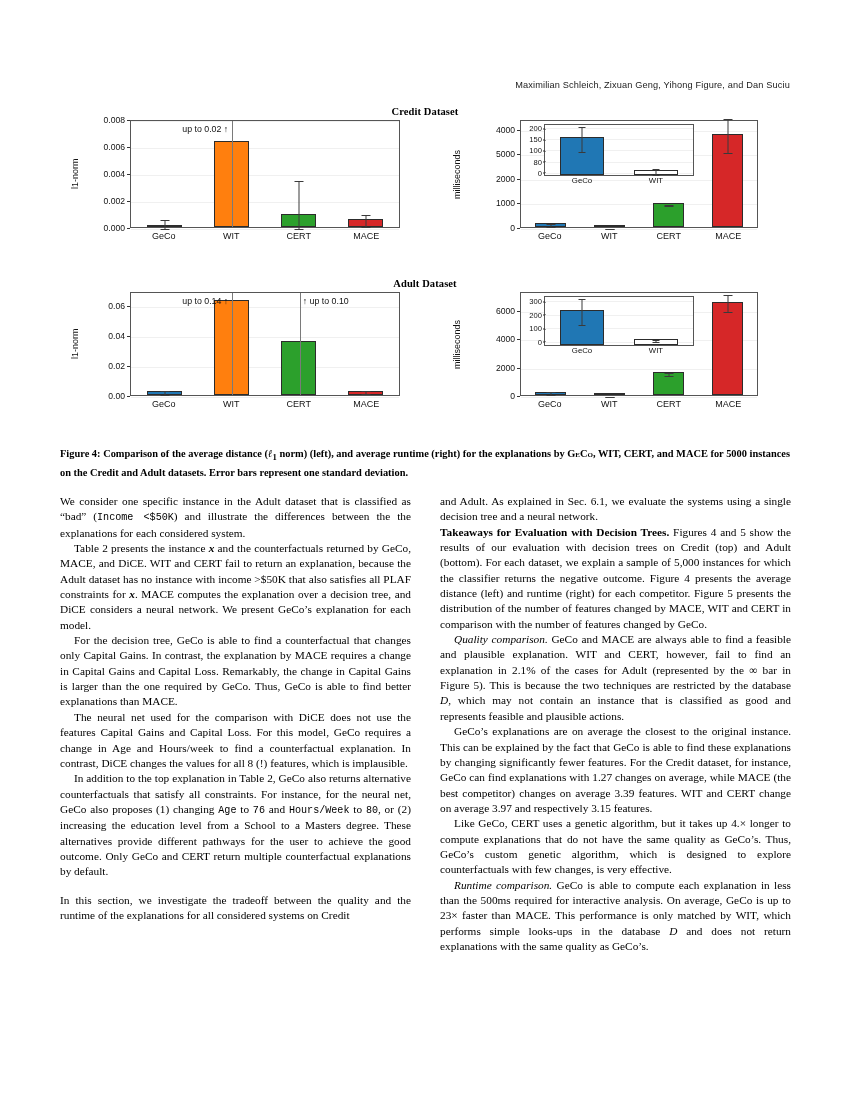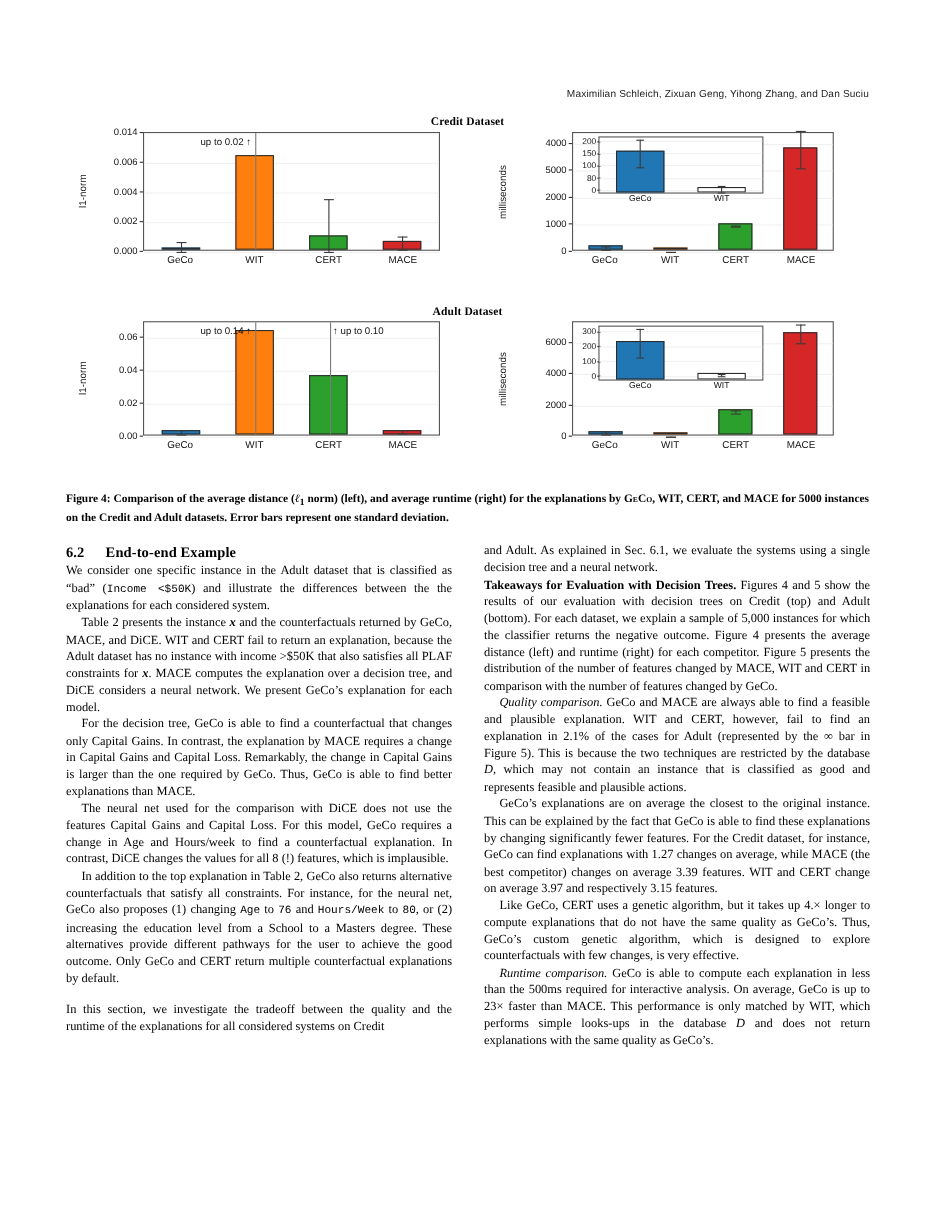--- a/index.html
+++ b/index.html
@@ -148,36 +148,36 @@
   .mono{font-family:"Liberation Mono", monospace;font-size:10.1px;}
   .it{font-style:italic;}
   .bd{font-weight:bold;}
   .sc{font-variant:small-caps;}
 </style>
 </head>
 <body>
 
 <div class="page">
 
-  <div class="runhead">Maximilian Schleich, Zixuan Geng, Yihong Zhang, and Dan Suciu</div>
+  <div class="runhead">Maximilian Schleich, Zixuan Geng, Yihong Figure, and Dan Suciu</div>
 
   <div class="figure">
 
     <div class="fig-row">
       <div class="row-title">Credit Dataset</div>
 
       <div class="panel left">
         <div class="plot" id="plot-c-left" style="height: 126px; width: 332px;">
             <div class="ylabel" style="height: 108px;">l1-norm</div>
             <div class="yticks" style="left: 18px; height: 108px;">
               <div class="ytick" style="top: 108px;">0.000</div>
               <div class="ytick" style="top: 81px;">0.002</div>
               <div class="ytick" style="top: 54px;">0.004</div>
               <div class="ytick" style="top: 27px;">0.006</div>
-              <div class="ytick" style="top: 0px;">0.014</div>
+              <div class="ytick" style="top: 0px;">0.008</div>
             </div>
             <div class="axes" style="width: 270px; height: 108px;">
               <div class="gridline" style="top: 108px;"></div>
               <div class="gridline" style="top: 81px;"></div>
               <div class="gridline" style="top: 54px;"></div>
               <div class="gridline" style="top: 27px;"></div>
               <div class="gridline" style="top: 0px;"></div>
               <div class="bars">
                 <div class="barwrap">
                   <div class="bar" style="height: 2.025px; background: rgb(32, 119, 180);"></div>
@@ -430,23 +430,20 @@
       </div>
     </div>
   </div>
 
   <div class="caption">
     <span>Figure 4: Comparison of the average distance (</span><i>ℓ</i><sub>1</sub><span> norm) (left), and average runtime (right) for the explanations by </span><span class="sc">GeCo</span><span>, WIT, CERT, and MACE for 5000 instances on the Credit and Adult datasets. Error bars represent one standard deviation.</span>
   </div>
 
   <div class="col left">
 
-    <h2 class="sect">
-      <span class="num">6.2</span><span>End-to-end Example</span>
-    </h2>
 
     <p class="noindent"><span>We consider one specific instance in the Adult dataset that is classified as “bad” (</span><span class="mono">Income &lt;$50K</span><span>) and illustrate the differences between the the explanations for each considered system.</span></p>
 
     <p><span>Table 2 presents the instance </span><b><i>x</i></b><span> and the counterfactuals returned by GeCo, MACE, and DiCE. WIT and CERT fail to return an explanation, because the Adult dataset has no instance with income &gt;$50K that also satisfies all PLAF constraints for </span><b><i>x</i></b><span>. MACE computes the explanation over a decision tree, and DiCE considers a neural network. We present GeCo’s explanation for each model.</span></p>
 
     <p>For the decision tree, GeCo is able to find a counterfactual that changes only Capital Gains. In contrast, the explanation by MACE requires a change in Capital Gains and Capital Loss. Remarkably, the change in Capital Gains is larger than the one required by GeCo. Thus, GeCo is able to find better explanations than MACE.</p>
 
     <p>The neural net used for the comparison with DiCE does not use the features Capital Gains and Capital Loss. For this model, GeCo requires a change in Age and Hours/week to find a counterfactual explanation. In contrast, DiCE changes the values for all 8 (!) features, which is implausible.</p>
 
     <p><span>In addition to the top explanation in Table 2, GeCo also returns alternative counterfactuals that satisfy all constraints. For instance, for the neural net, GeCo also proposes (1) changing </span><span class="mono">Age</span><span> to </span><span class="mono">76</span><span> and </span><span class="mono">Hours/Week</span><span> to </span><span class="mono">80</span><span>, or (2) increasing the education level from a School to a Masters degree. These alternatives provide different pathways for the user to achieve the good outcome. Only GeCo and CERT return multiple counterfactual explanations by default.</span></p>

